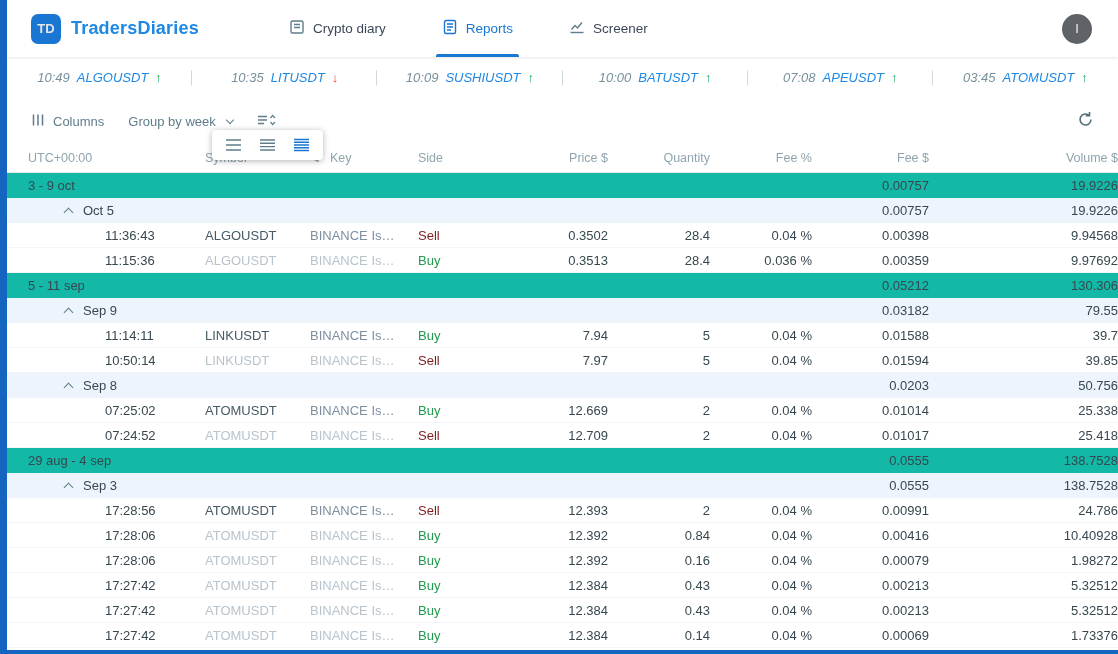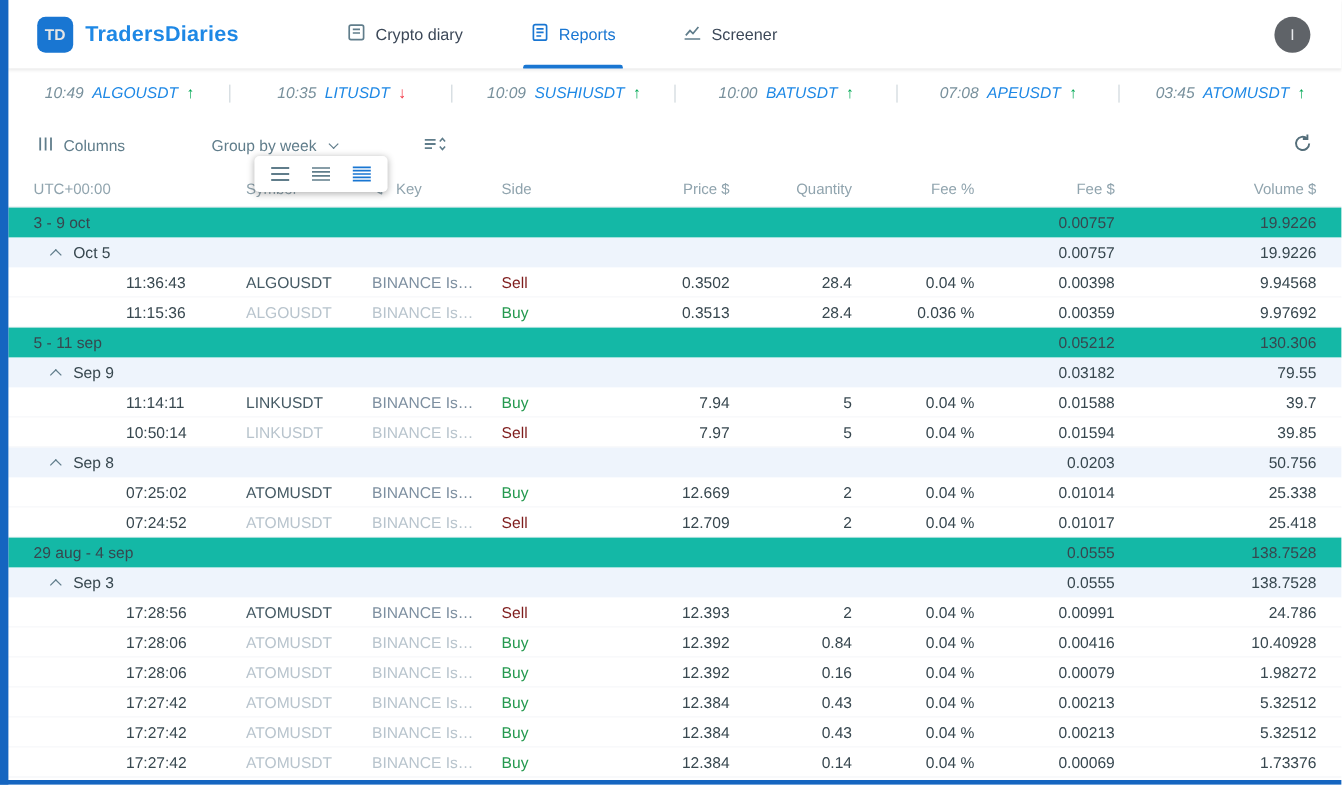--- a/index.html
+++ b/index.html
@@ -37,21 +37,21 @@
   .tseg { flex: 1; display: flex; align-items: center; justify-content: center; gap: 7px; position: relative; height: 100%; font-style: italic; }
   .tseg:not(:last-child)::after { content: ""; position: absolute; right: 0; top: 50%;
             transform: translateY(-50%); width: 1px; height: 15px; background: #cfd8dc; }
   .t-time { color: #78909c; }
   .t-sym { color: #1e88e5; cursor: pointer; }
   .t-arrow { font-weight: bold; font-size: 13px; }
   .t-arrow.up { color: #00a854; }
   .t-arrow.down { color: #f23645; }
 
   
-  .toolbar { height: 46px; display: flex; align-items: center; padding: 0 24px; position: relative; gap: 48px; }
+  .toolbar { height: 46px; display: flex; align-items: center; padding: 0 24px; position: relative; }
   .tool { display: flex; align-items: center; gap: 8px; color: #607d8b; cursor: pointer; }
   .tool + .tool { margin-left: 24px; }
   .chev-down { width: 6px; height: 6px; border: solid #607d8b; border-width: 0 1.5px 1.5px 0;
                transform: rotate(45deg); display: inline-block; margin-left: 3px; margin-top: -3px; }
   .refresh { margin-left: auto; cursor: pointer; display: flex; align-items: center; }
 
   
   .popup { position: absolute; left: 212px; top: 130px; height: 30px; padding: 0 13px;
            display: flex; align-items: center; gap: 17px; background: #fff; border-radius: 4px;
            box-shadow: 0 1px 6px rgba(0,0,0,.3); z-index: 30; }
@@ -61,32 +61,32 @@
   .thead, .trow { display: grid; grid-template-columns: 177px 105px 108px 95px 120px 102px 100px 117px 1fr; align-items: center; }
   .thead { height: 29px; color: #90a4ae; font-size: 12.5px; border-bottom: 1px solid #e6e9ee; }
   .thead > div { cursor: pointer; }
   .h-left { padding-left: 21px; }
   .h-key { padding-left: 21px; display: flex; align-items: center; gap: 7px; }
   .h-num { text-align: right; }
   .thead > :nth-child(5), .trow > :nth-child(5) { padding-right: 4px; }
   .thead > :nth-child(6), .trow > :nth-child(6) { padding-right: 4px; }
   .thead > :nth-child(7), .trow > :nth-child(7) { padding-right: 2px; }
   .thead > :nth-child(8), .trow > :nth-child(8) { padding-right: 2px; }
-  .thead > :nth-child(9), .trow > :nth-child(9) { padding-right: 21px; }
+  .thead > :nth-child(9), .trow > :nth-child(9) { }
 
   .trow { height: 25px; cursor: pointer; }
   .trow .c { height: 100%; display: flex; align-items: center; }
   .trow .num { justify-content: flex-end; }
   .trow.trade { background: #fff; border-bottom: 1px solid #f3f5f8; }
   .trow.week { background: #14b8a6; }
   .trow.day  { background: #eef4fc; }
   .trow.trade > :nth-child(1) { padding-left: 98px; }
   .trow > :nth-child(2), .trow > :nth-child(3), .trow > :nth-child(4) { padding-left: 21px; }
   .trow.week > :nth-child(1) { padding-left: 21px; }
-  .trow.day  > :nth-child(1) { padding-left: 36px; }
+  .trow.day  > :nth-child(1) { padding-left: 58px; }
 
   .c-sym { color: #455a64; }
   .c-key { color: #7d8fa0; }
   .c-sym.dim, .c-key.dim { color: #b8c4cd; }
   .c-side.sell { color: #7f1d1d; }
   .c-side.buy  { color: #24994f; }
   .chev-up { width: 7px; height: 7px; border: solid #607d8b; border-width: 1.6px 1.6px 0 0;
              transform: rotate(-45deg); display: inline-block; margin-right: 11px; margin-top: 3px; }
 </style>
 </head>

